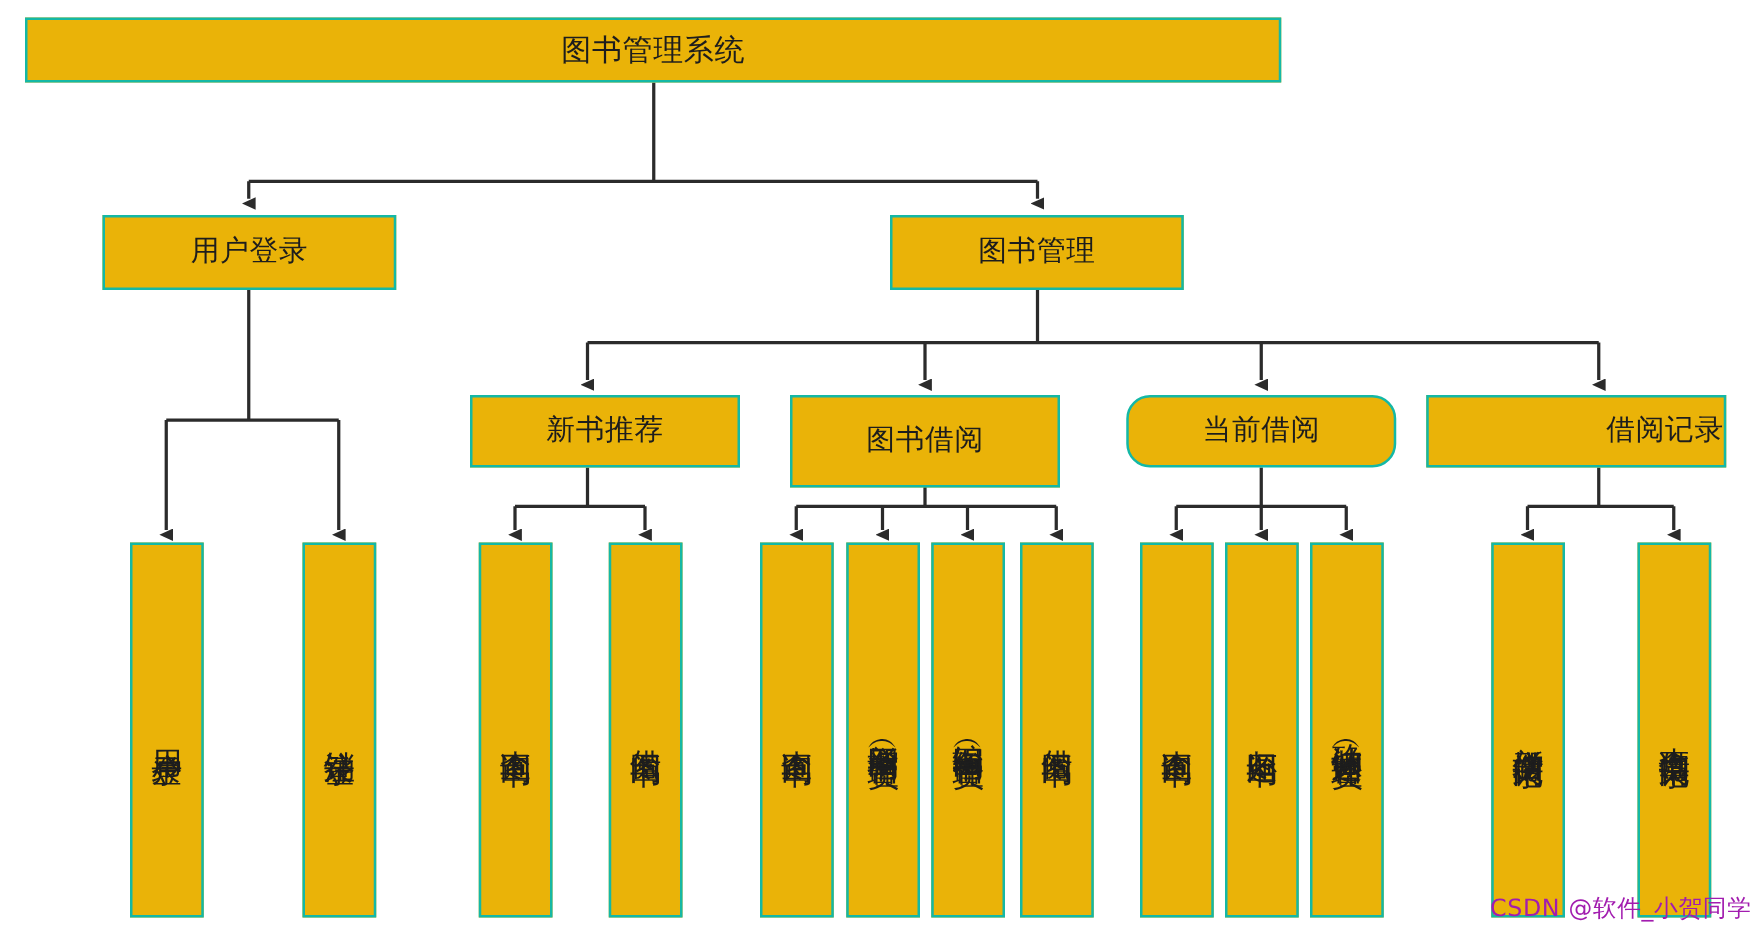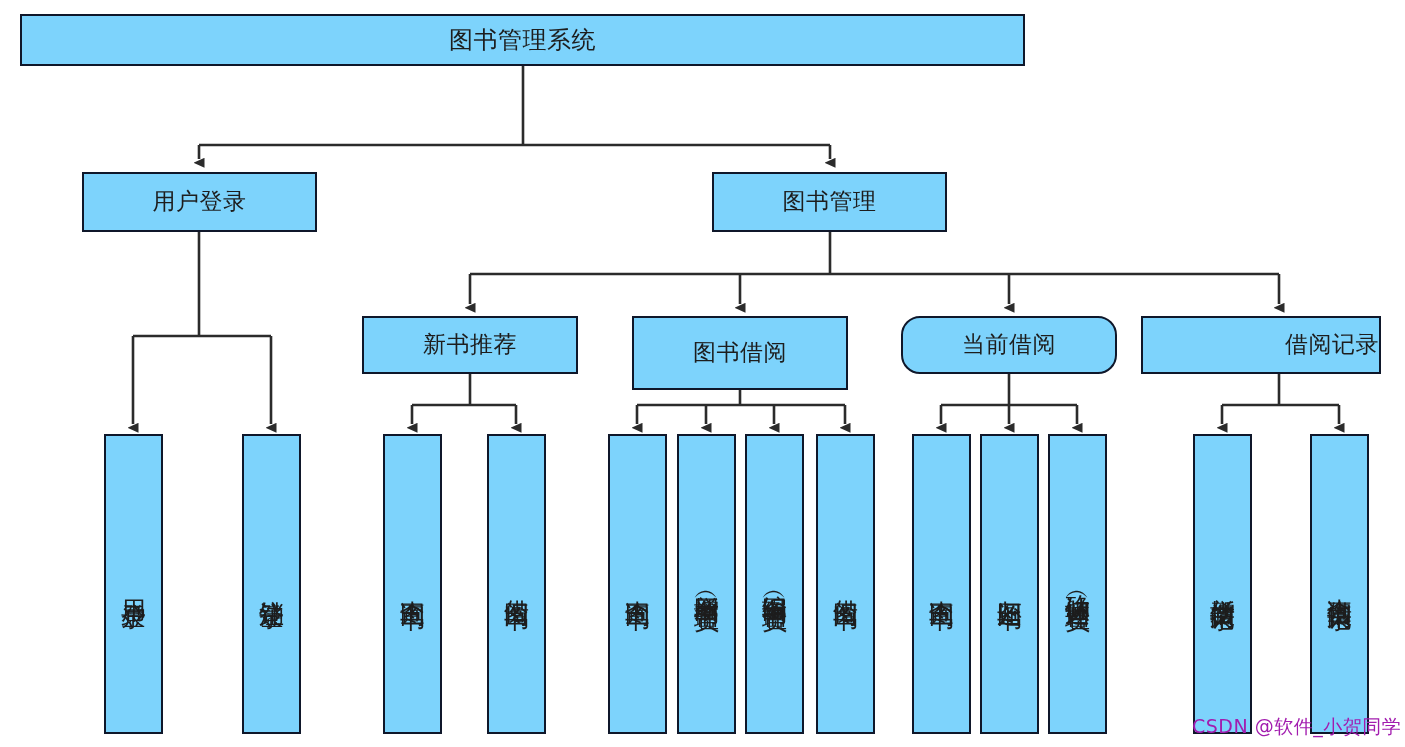--- a/index.html
+++ b/index.html
@@ -23,22 +23,22 @@
     position: absolute;
     left: 0;
     top: 0;
     width: 1405px;
     height: 747px;
     pointer-events: none;
   }
   .node {
     position: absolute;
     box-sizing: border-box;
-    background: #7dd3fc;
-    border: 2px solid #0f172a;
+    background: #eab308;
+    border: 2px solid #14b8a6;
     display: flex;
     align-items: center;
     justify-content: center;
     overflow: hidden;
   }
   .node-label {
     color: #1d1d1d;
     text-align: center;
     line-height: 1.12;
     white-space: pre-wrap;
@@ -133,21 +133,21 @@
   </div>
 
   <div class="node horiz" style="left:82px; top:172px; width:235px; height:60px;">
     <span class="node-label">用户登录</span>
   </div>
 
   <div class="node horiz" style="left:712px; top:172px; width:235px; height:60px;">
     <span class="node-label">图书管理</span>
   </div>
 
-  <div class="node horiz" style="left:362px; top:316px; width:216px; height:58px;">
+  <div class="node horiz" style="left:376px; top:316px; width:216px; height:58px;">
     <span class="node-label">新书推荐</span>
   </div>
 
   <div class="node horiz" style="left:632px; top:316px; width:216px; height:74px;">
     <span class="node-label">图书借阅</span>
   </div>
 
   <div class="node horiz" style="left:901px; top:316px; width:216px; height:58px;border-radius:19px;">
     <span class="node-label">当前借阅</span>
   </div>

